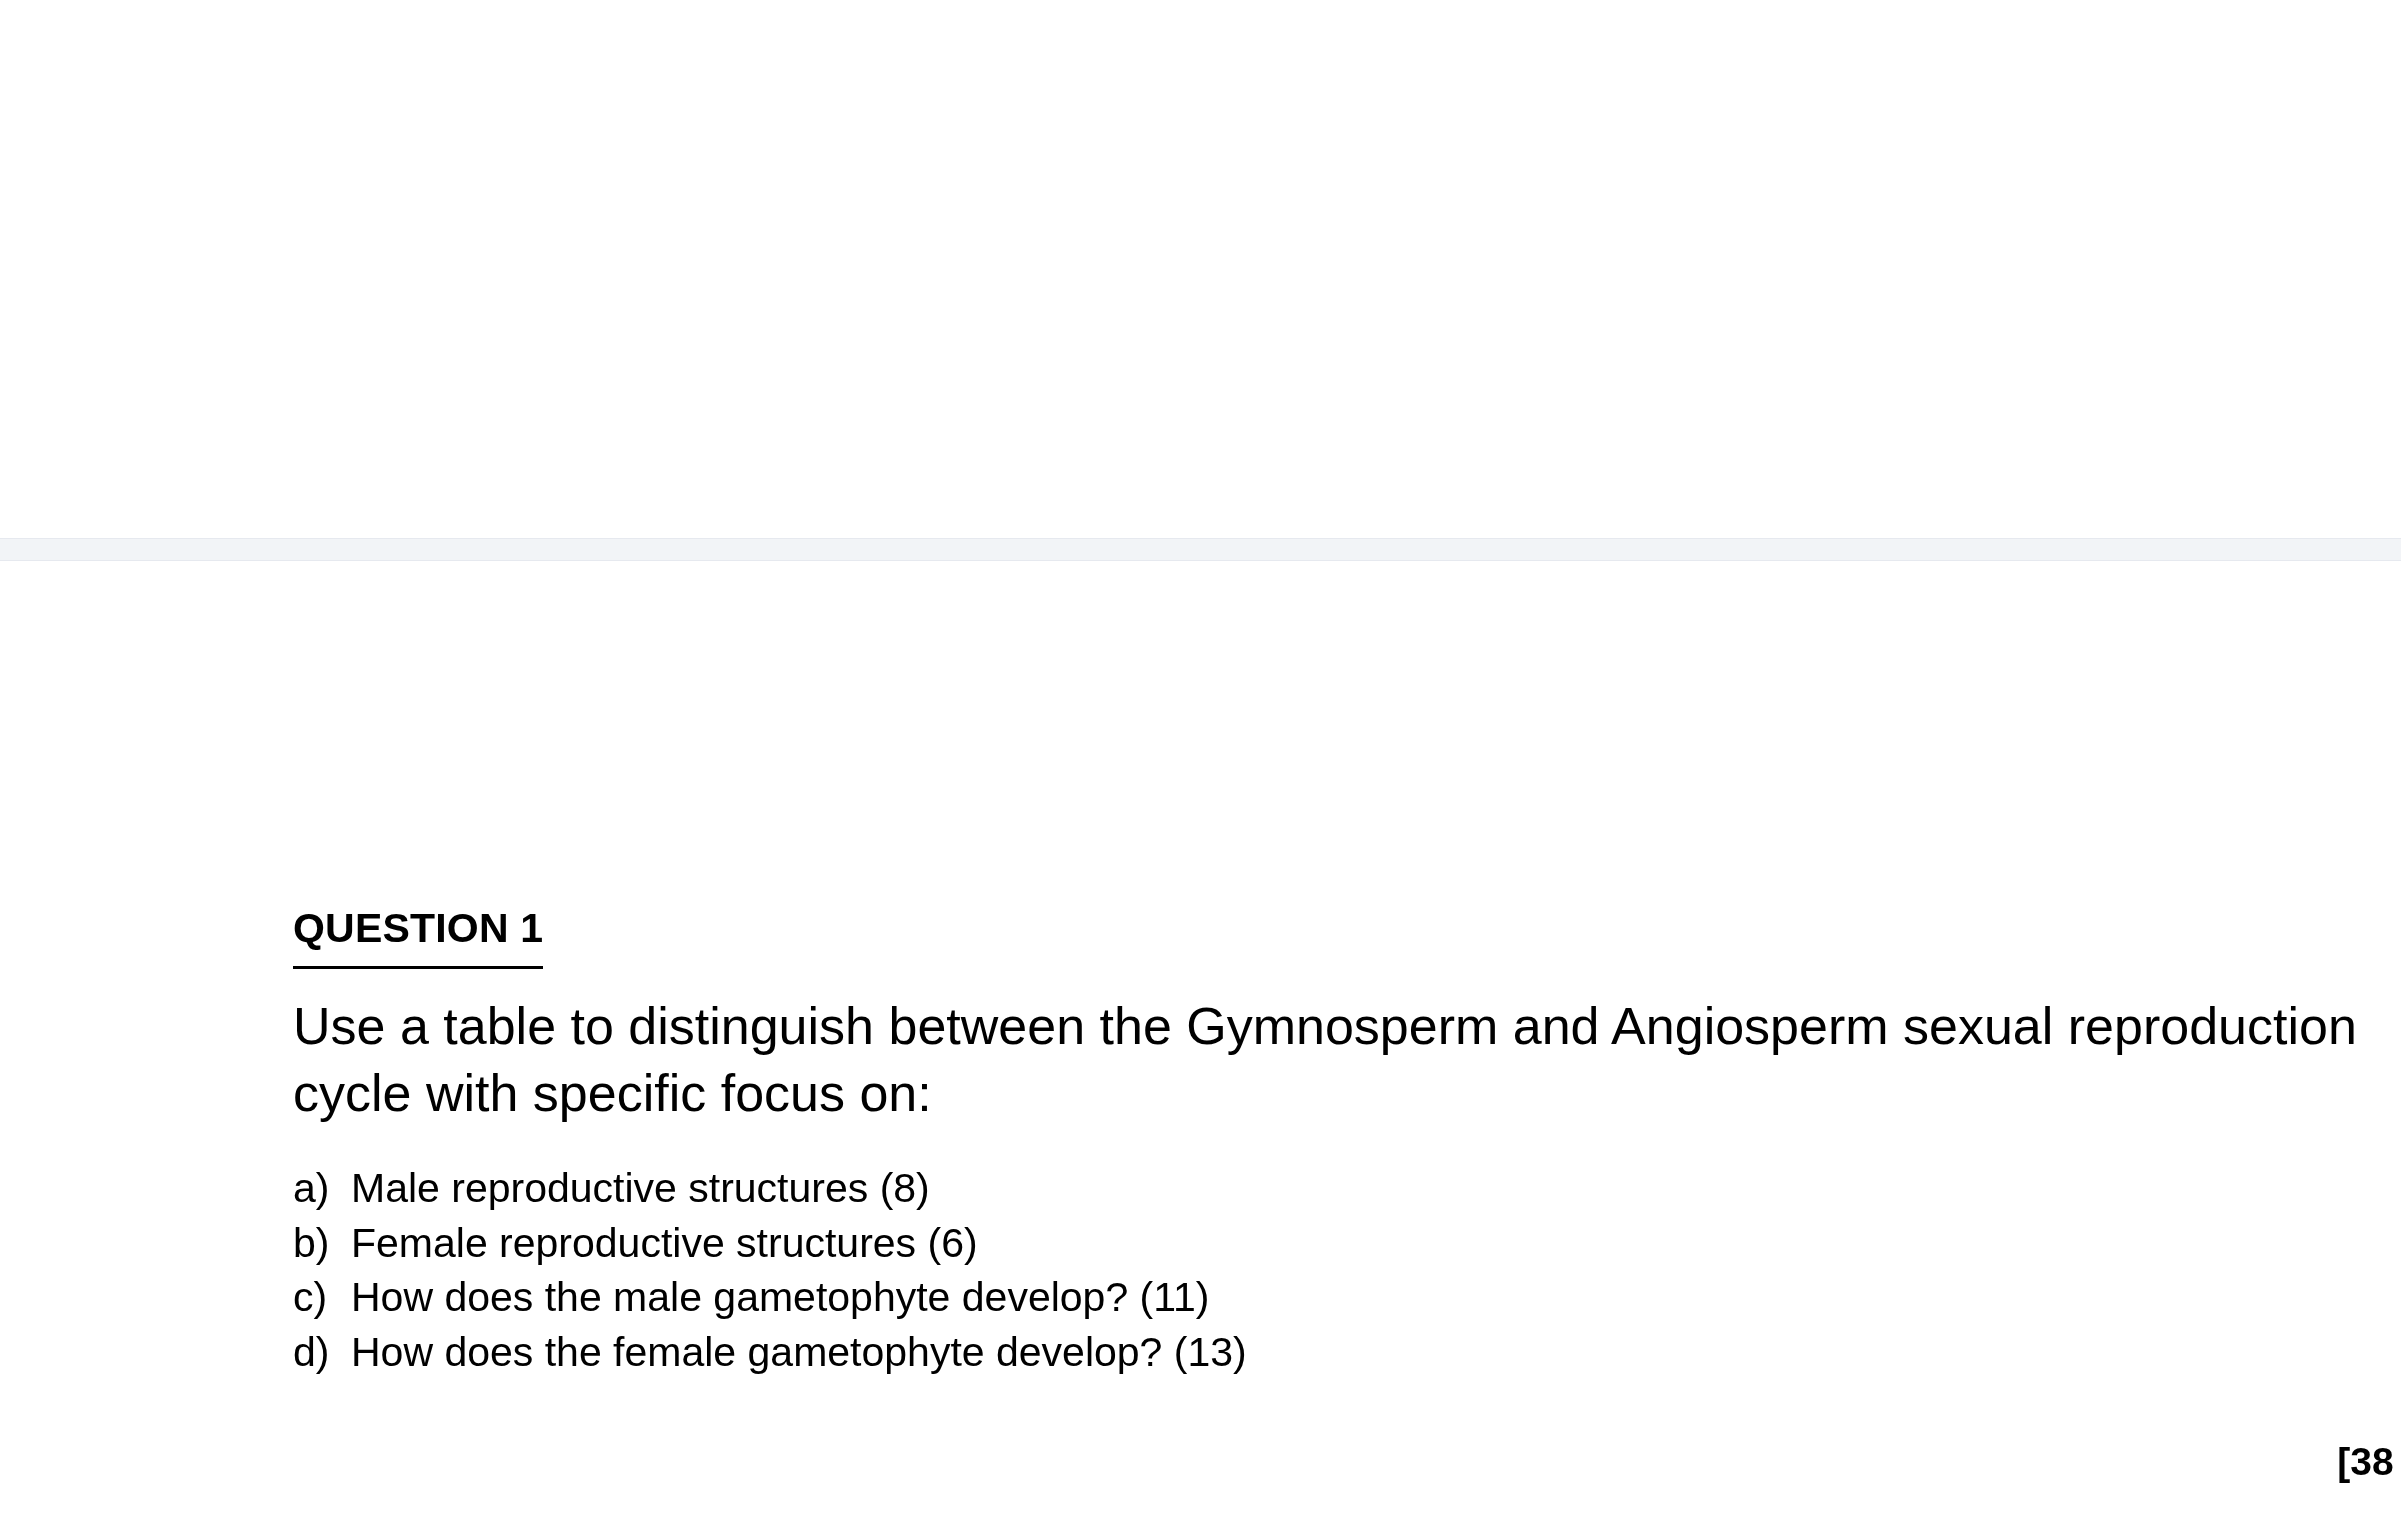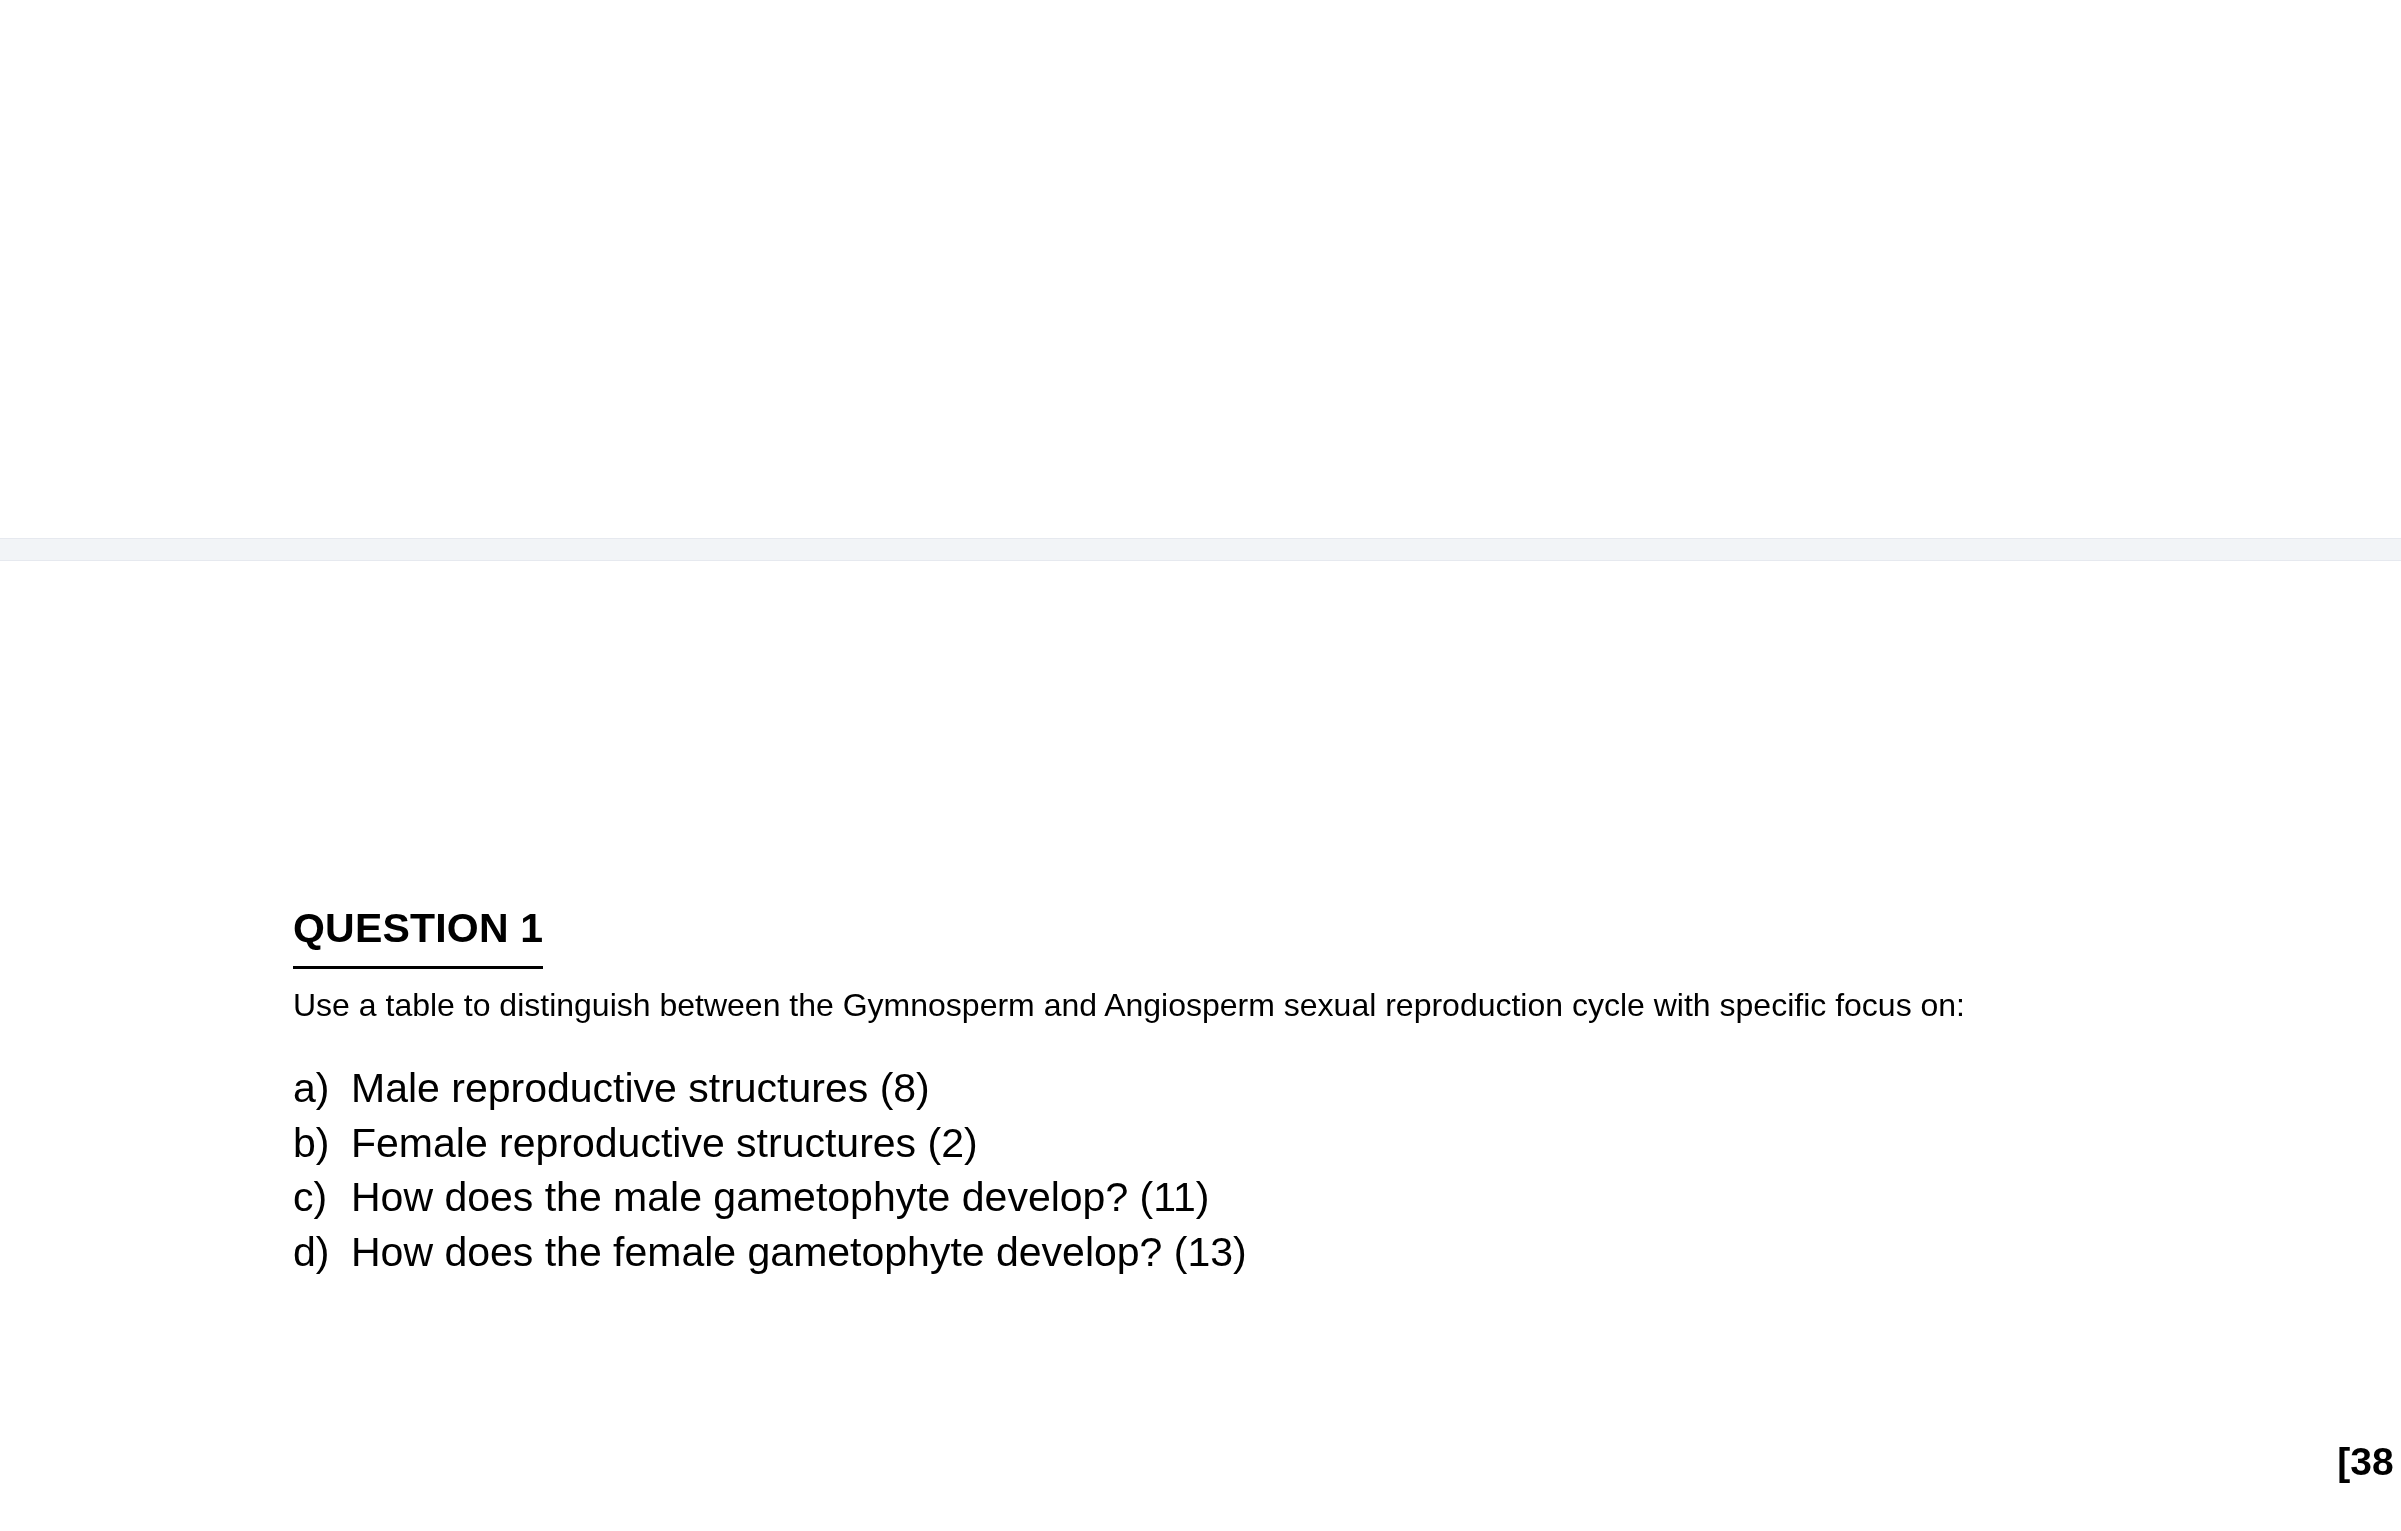--- a/index.html
+++ b/index.html
@@ -58,23 +58,23 @@
     font-weight: bold;
     letter-spacing: 0.2px;
     line-height: 1.0;
     display: inline-block;
     border-bottom: 3.7px solid #000;
     padding-bottom: 17px;
     margin: 0 0 9.3px 0;
   }
 
   .q-intro {
-    font-size: 32px;
+    font-size: 52px;
     line-height: 1.28;
-    margin: 7px 0 0 0;
+    margin: 15px 0 0 0;
     max-width: 2076px;
     letter-spacing: 0px;
   }
 
   .q-list {
     margin: 35px 0 0 0;
     padding: 0;
     list-style: none;
   }
   .q-list li {
@@ -114,21 +114,21 @@
 
   <p class="q-intro">Use a table to distinguish between the Gymnosperm and Angiosperm sexual reproduction cycle with specific focus on:</p>
 
   <ul class="q-list">
     <li>
       <span class="q-marker">a)</span>
       <span class="q-text">Male reproductive structures (8)</span>
     </li>
     <li>
       <span class="q-marker">b)</span>
-      <span class="q-text">Female reproductive structures (2)</span>
+      <span class="q-text">Female reproductive structures (6)</span>
     </li>
     <li>
       <span class="q-marker">c)</span>
       <span class="q-text">How does the male gametophyte develop? (11)</span>
     </li>
     <li>
       <span class="q-marker">d)</span>
       <span class="q-text">How does the female gametophyte develop? (13)</span>
     </li>
   </ul>

